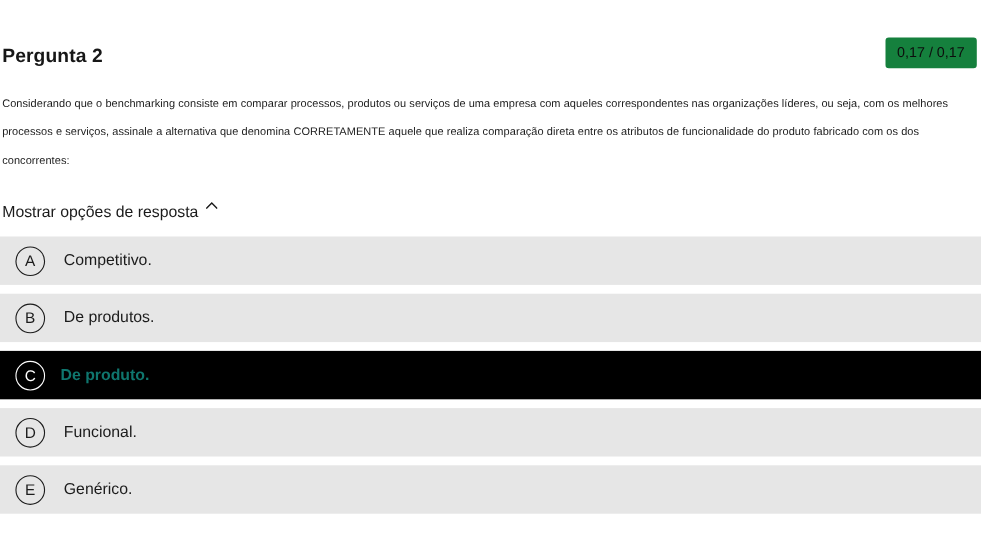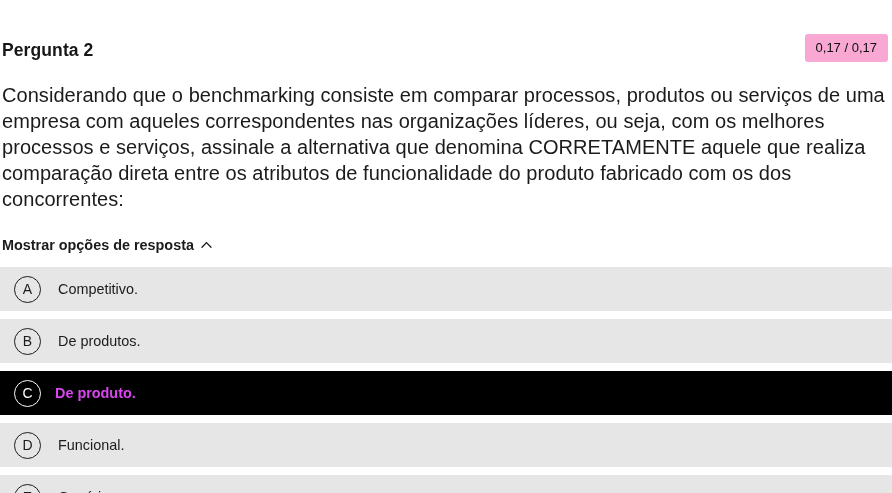--- a/index.html
+++ b/index.html
@@ -44,37 +44,36 @@
     padding: 7px 11px 8px 11px;
     border-radius: 3px;
     white-space: nowrap;
     font-weight: normal;
     margin-top: 2px;
     margin-right: 0px;
   }
   
   .q-body {
     margin: 20px 0 0 2px;
-    font-size: 20px;
+    font-size: 10px;
     line-height: 26px;
     color: #1b1b1b;
     max-width: 895px;
     letter-spacing: 0.05px;
   }
   
   .toggle-row {
     margin: 25px 0 0 2px;
     display: flex;
-    align-items: flex-end;
+    align-items: flex-start;
     gap: 7px;
     font-size: 14.4px;
     color: #1b1b1b;
     width: max-content;
     cursor: pointer;
-    font-weight: bold;
   }
   .chev {
     display: inline-block;
     width: 10px;
     height: 10px;
     position: relative;
     top: -2px;
   }
   .chev svg { display: block; }
   
@@ -113,35 +112,35 @@
     border-color: #ffffff;
     color: #ffffff;
   }
   .opt-text {
     margin-left: 17px;
     font-size: 14.4px;
     color: #1b1b1b;
     text-align: right;
   }
   .option.selected .opt-text {
-    color: #d946ef;
+    color: #0f766e;
     font-weight: bold;
     margin-left: 14px;
   }
   .option.indented .opt-text {
   }
 </style>
 </head>
 <body>
 
 <div class="page">
 
   <div class="q-header">
     <div class="q-title">Pergunta 2</div>
-    <div class="q-score" style="background: #f9a8d4;">0,17 / 0,17</div>
+    <div class="q-score" style="background: #15803d;">0,17 / 0,17</div>
   </div>
 
   <div class="q-body">Considerando que o benchmarking consiste em comparar processos, produtos ou serviços de uma empresa com aqueles correspondentes nas organizações líderes, ou seja, com os melhores processos e serviços, assinale a alternativa que denomina CORRETAMENTE aquele que realiza comparação direta entre os atributos de funcionalidade do produto fabricado com os dos concorrentes:</div>
 
   <div class="toggle-row">
     <span>Mostrar opções de resposta</span>
     <span class="chev">
       <svg width="11" height="8" viewBox="0 0 11 8" aria-hidden="true">
         <path d="M1 6.2 L5.5 1.6 L10 6.2" fill="none" stroke="#1b1b1b" stroke-width="1.3" stroke-linecap="round"></path>
       </svg>

